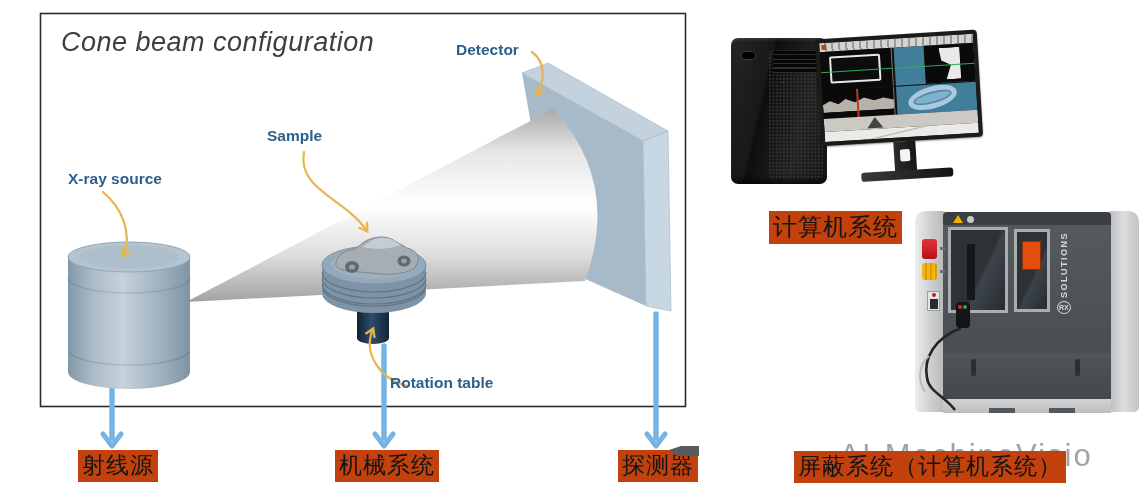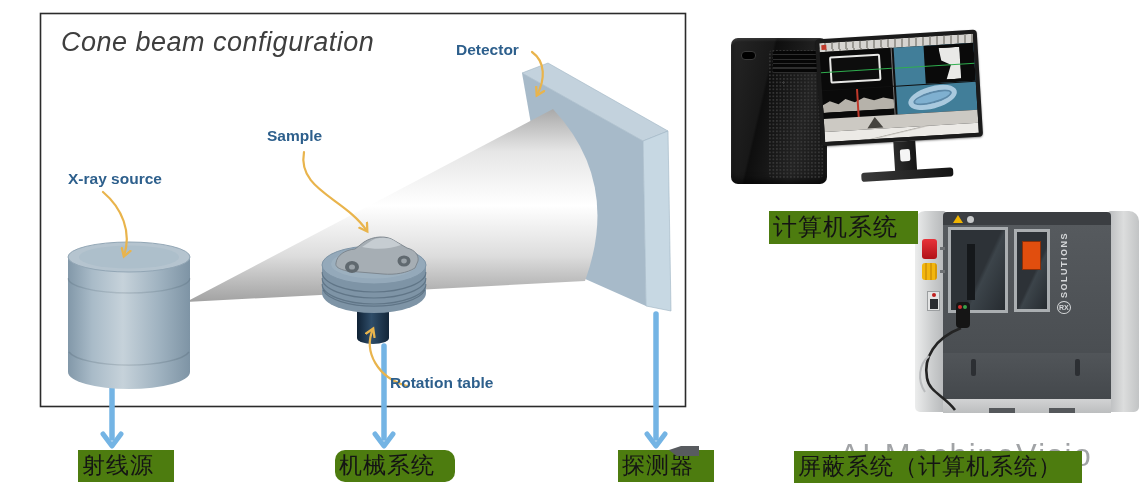--- a/index.html
+++ b/index.html
@@ -3,22 +3,22 @@
 <meta charset="utf-8">
 <style>
   html,body{margin:0;padding:0;}
   body{
     width:1142px;height:500px;position:relative;background:#ffffff;
     font-family:"Liberation Sans",sans-serif;overflow:hidden;
   }
   [data-name]{box-sizing:border-box;}
   
   .cn-caption{
-    position:absolute;background:#4d7c0f;color:#141414;
-    font-size:23px;line-height:1.22;padding:1px 20px 3px 4px;
+    position:absolute;background:#c2410c;color:#141414;
+    font-size:23px;line-height:1.22;padding:1px 4px 3px 4px;
     letter-spacing:1px;white-space:nowrap;z-index:5;
   }
   
   .watermark{
     position:absolute;left:818px;top:438px;z-index:2;
     font-size:31px;color:#8a8d90;opacity:.8;letter-spacing:2px;
     white-space:nowrap;font-weight:500;
   }
   .wm-blob{
     position:absolute;left:669px;top:446px;width:30px;height:10px;z-index:6;
@@ -300,16 +300,16 @@
     <div class="b1" data-name="pendant-button-red"></div>
     <div class="b2" data-name="pendant-button-green"></div>
   </div>
   <svg class="m-cable" data-name="pendant-cable" width="70" height="212" viewBox="0 0 70 212">
     <path d="M46,122 C20,132 8,152 12,172 C14,186 30,190 40,204" fill="none" stroke="#242424" stroke-width="2.6"></path>
     <path d="M14,150 C4,158 2,174 10,186" fill="none" stroke="#b9bbbd" stroke-width="2"></path>
   </svg>
 </div>
 
 <div class="cn-caption" style="left:78px;top:450px;" data-name="caption-source">射线源</div>
-<div class="cn-caption" style="left:335px;top:450px;border-radius:10px;" data-name="caption-mechanical">机械系统</div>
+<div class="cn-caption" style="left:335px;top:450px;" data-name="caption-mechanical">机械系统</div>
 <div class="cn-caption" style="left:618px;top:450px;" data-name="caption-detector">探测器</div>
 <div class="cn-caption" style="left:769px;top:211px;font-size:24px;" data-name="caption-computer">计算机系统</div>
 <div class="cn-caption" style="left:794px;top:451px;" data-name="caption-shield">屏蔽系统（计算机系统）</div>
 
 </body></html>

